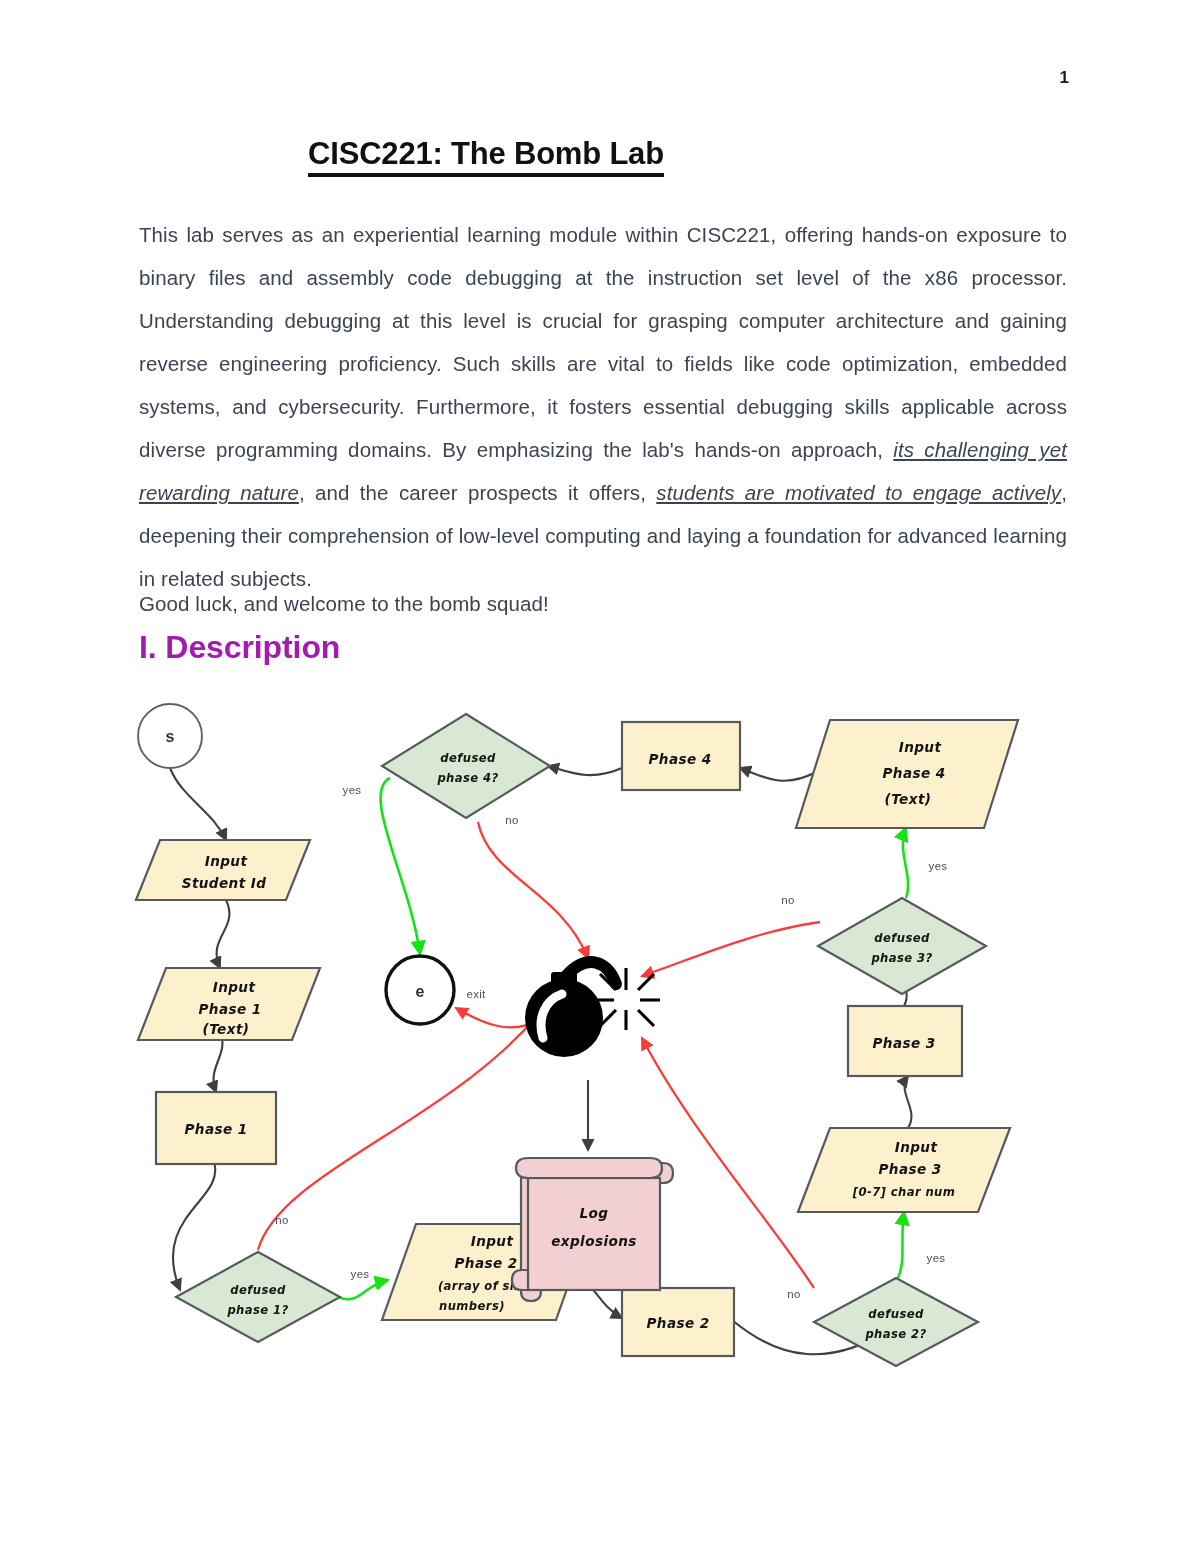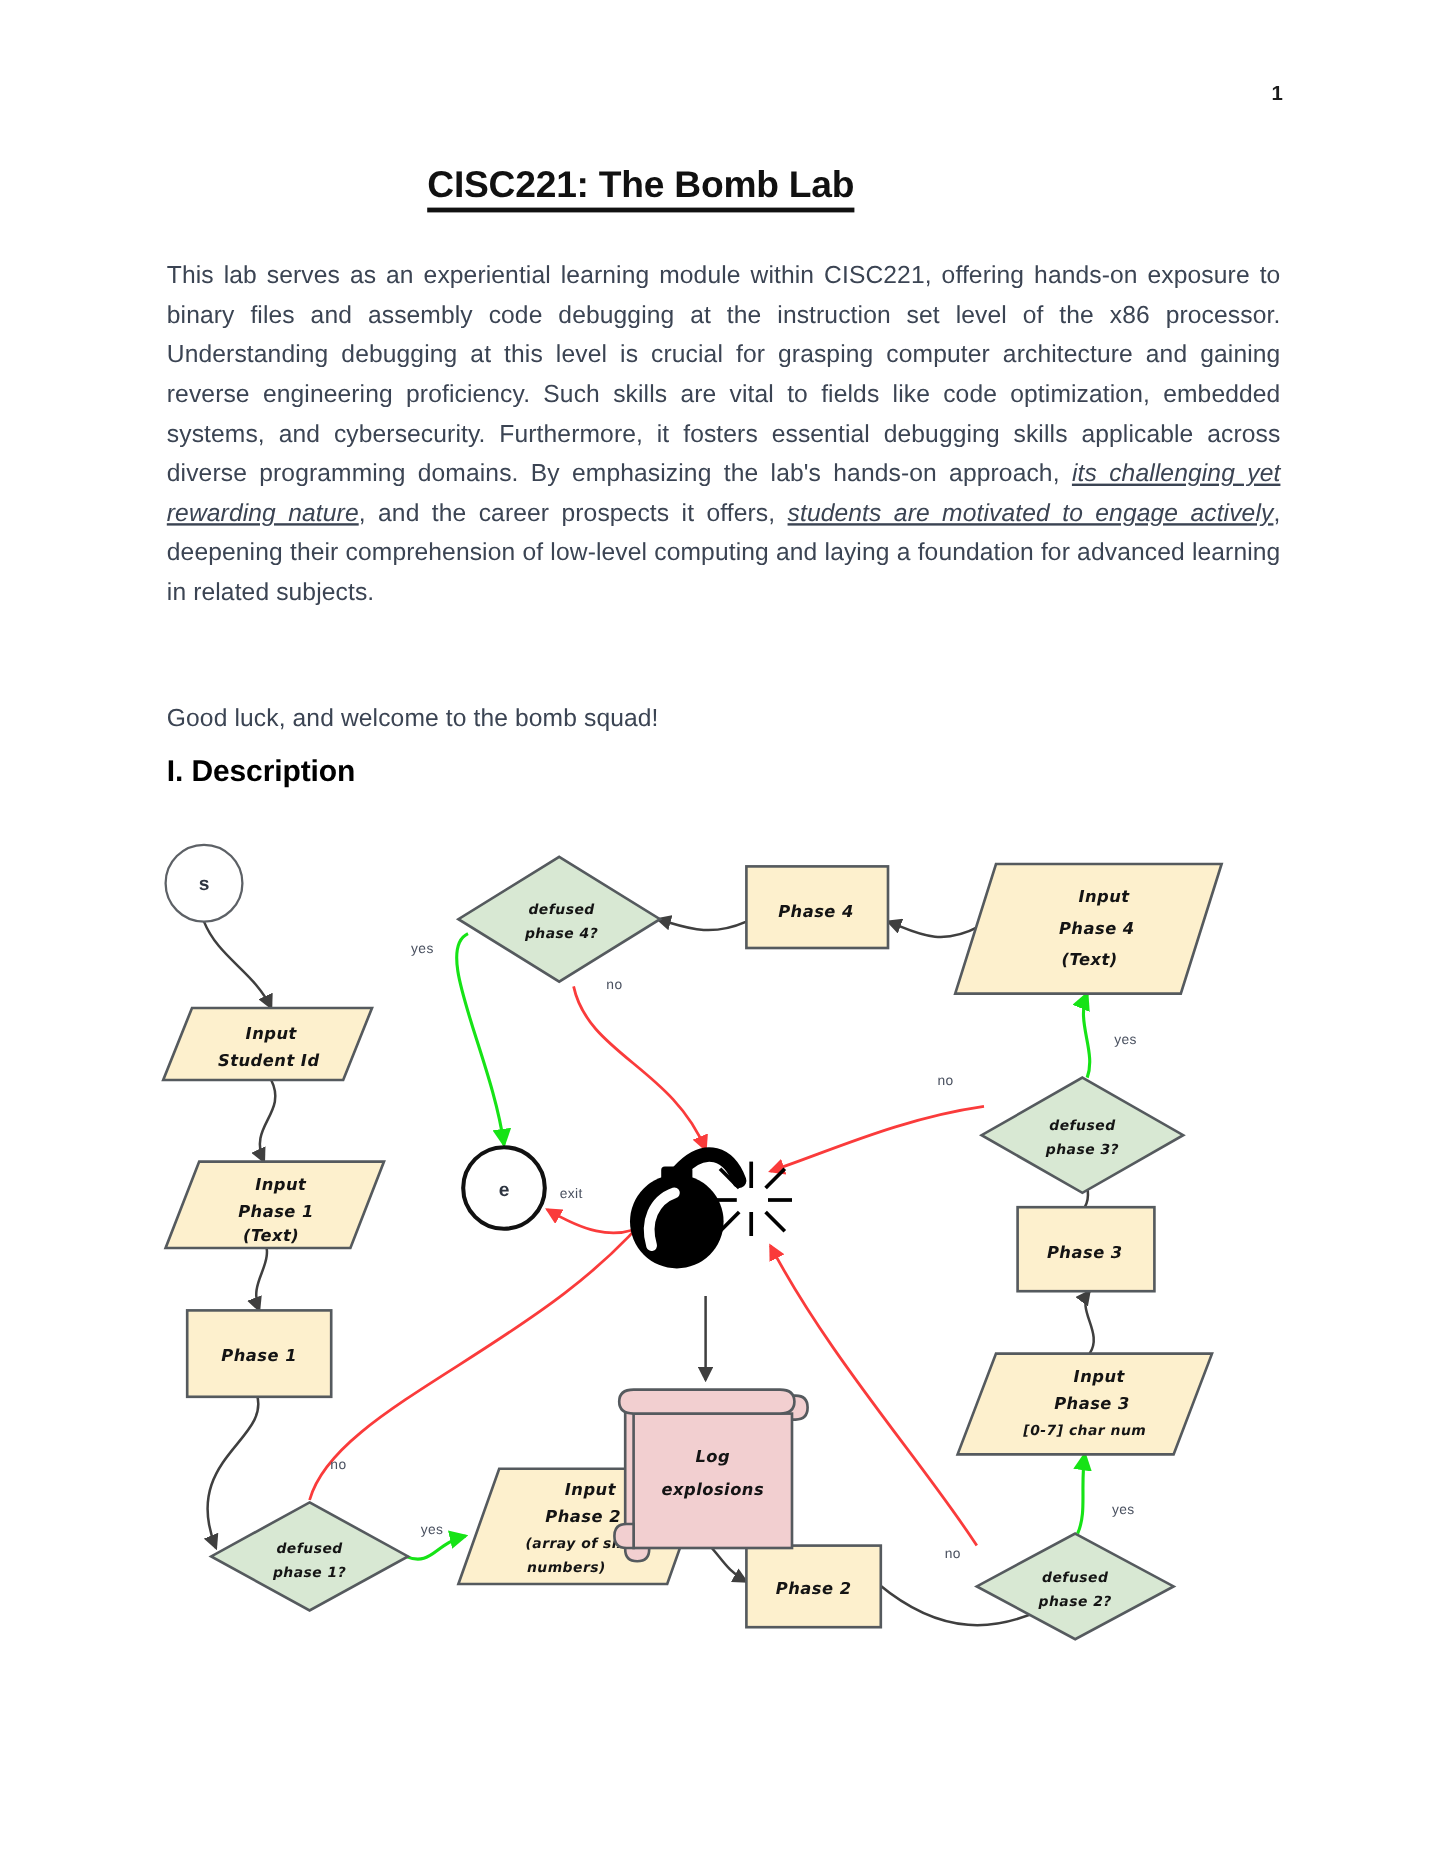--- a/index.html
+++ b/index.html
@@ -32,53 +32,52 @@
   .doc-title {
     position: absolute;
     top: 136px;
     left: 0;
     width: 972px;
     text-align: center;
     font-size: 31px;
     font-weight: bold;
     color: #111111;
     letter-spacing: -0.2px;
-    padding-left: 48px;
   }
   .doc-title span {
     border-bottom: 4px solid #111111;
     padding-bottom: 2px;
   }
   .body-text {
     position: absolute;
     left: 139px;
     width: 928px;
     font-size: 20.5px;
-    line-height: 33px;
+    line-height: 43px;
     text-align: justify;
     color: #3b4453;
     letter-spacing: 0.1px;
   }
   #intro-paragraph { top: 213px; }
   #goodluck-paragraph {
     top: 562px;
     text-align: left;
     margin-top: 20px;
   }
   .ital-underline {
     font-style: italic;
     text-decoration: underline;
   }
   .section-heading {
     position: absolute;
     left: 139px;
     top: 629px;
-    font-size: 25px;
-    font-weight: bold;
-    color: #000000;
+    font-size: 32px;
+    font-weight: bold;
+    color: #a21caf;
     letter-spacing: -0.1px;
   }
   #desc-paragraph {
     top: 670px;
     text-align: left;
   }
   .diagram-wrap {
     position: absolute;
     left: 130px;
     top: 700px;

